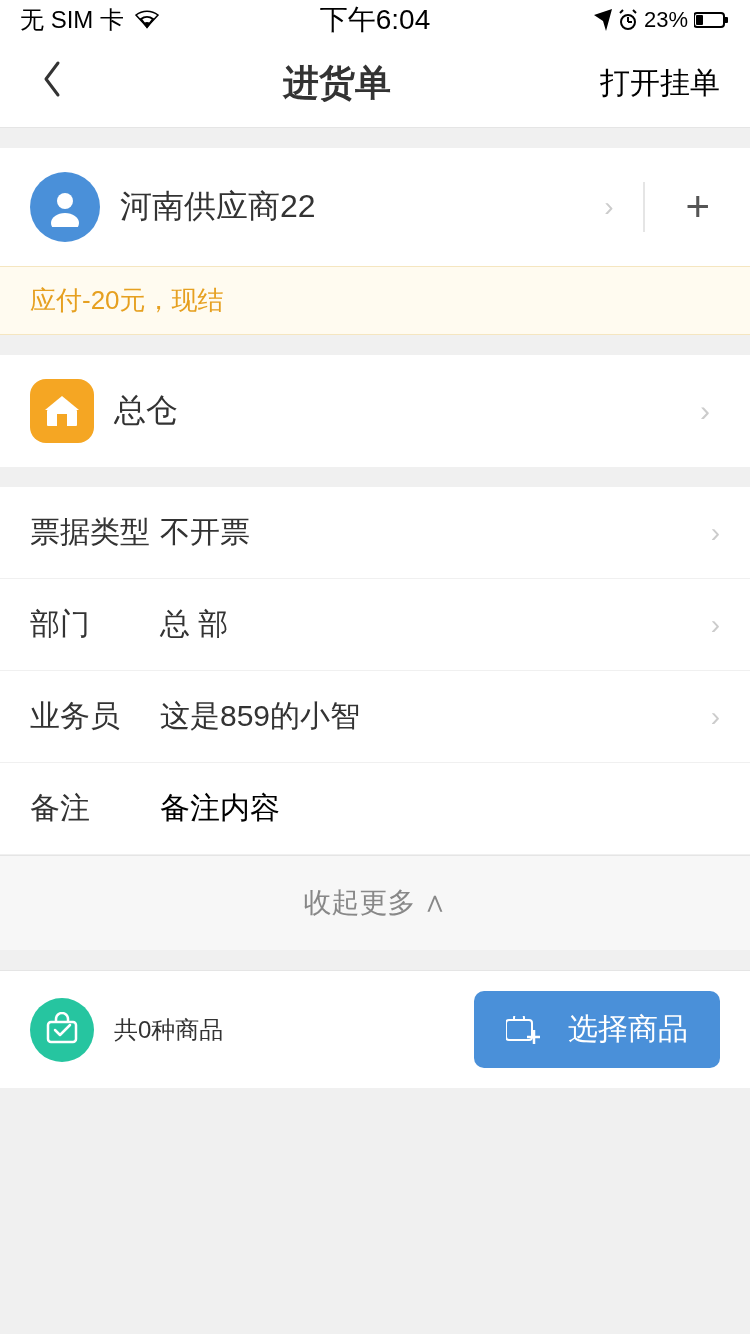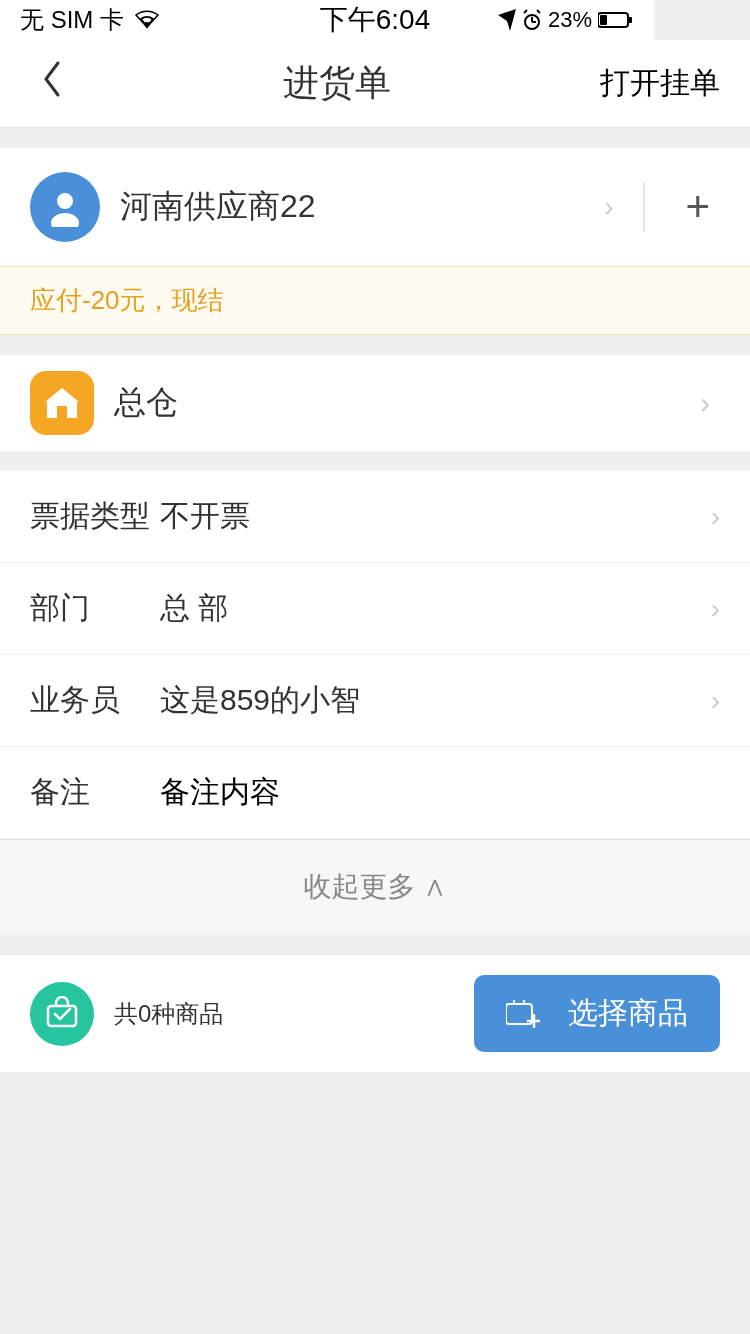--- a/index.html
+++ b/index.html
@@ -7,21 +7,21 @@
     body {
       width: 750px;
       min-height: 1334px;
       font-family: -apple-system, "PingFang SC", "Helvetica Neue", sans-serif;
       background: #f0f0f0;
       font-size: 28px;
     }
 
     
     .status-bar {
-      width: 654px;
+      width: 750px;
       height: 40px;
       background: #fff;
       display: flex;
       align-items: center;
       justify-content: space-between;
       padding: 0 20px;
       font-size: 24px;
       color: #000;
     }
     .status-left {
@@ -55,21 +55,21 @@
       border-bottom: 1px solid #e5e5e5;
     }
     .nav-back {
       font-size: 36px;
       color: #333;
       cursor: pointer;
       padding: 10px;
     }
     .nav-title {
       font-size: 36px;
-      font-weight: 400;
+      font-weight: 700;
       color: #333;
     }
     .nav-action {
       font-size: 30px;
       color: #000000;
       cursor: pointer;
     }
 
     
     .section-gap {
@@ -132,21 +132,21 @@
       font-size: 26px;
       color: #e6a020;
       border-top: 1px solid #f5e6c0;
       border-bottom: 1px solid #f5e6c0;
     }
 
     
     .warehouse-row {
       display: flex;
       align-items: center;
-      padding: 16px 30px;
+      padding: 24px 30px;
       background: #fff;
     }
     .warehouse-icon {
       width: 64px;
       height: 64px;
       border-radius: 16px;
       background: #f5a623;
       display: flex;
       align-items: center;
       justify-content: center;

